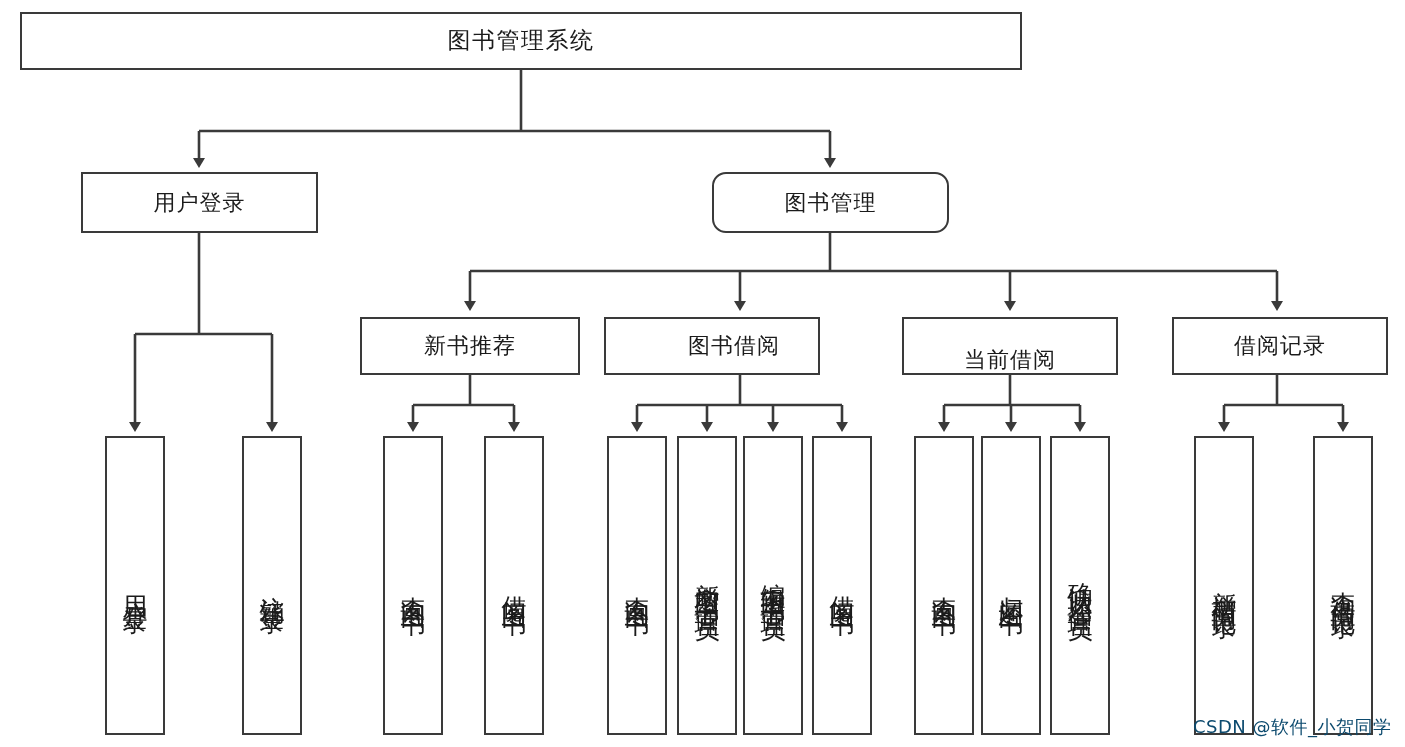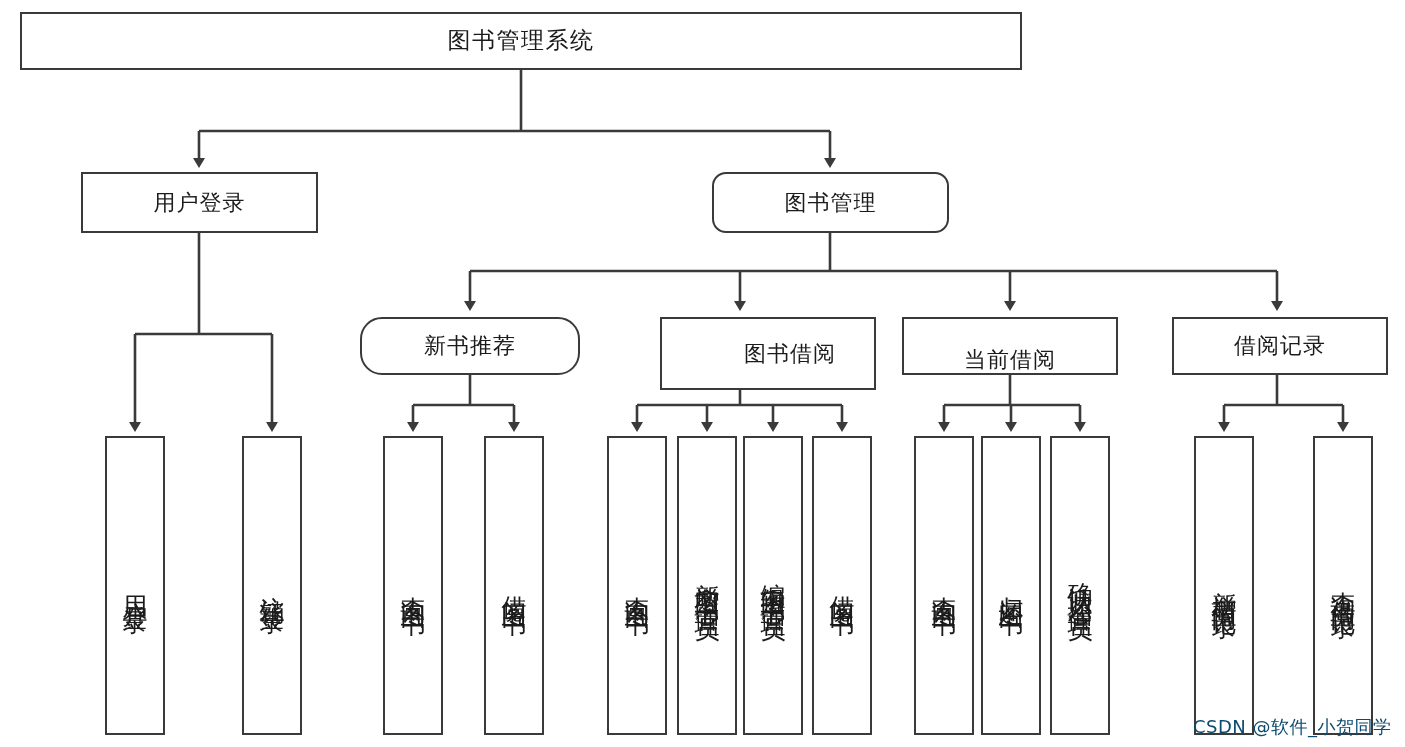--- a/index.html
+++ b/index.html
@@ -126,25 +126,25 @@
   </div>
 
   <div class="node horiz" style="left:81px;top:172px;width:237px;height:61px;">
     <span class="label">用户登录</span>
   </div>
 
   <div class="node horiz" style="left:712px;top:172px;width:237px;height:61px;border-radius:14px;">
     <span class="label">图书管理</span>
   </div>
 
-  <div class="node horiz" style="left:360px;top:317px;width:220px;height:58px;border-radius:22px;">
+  <div class="node horiz" style="left:360px;top:317px;width:220px;height:58px;">
     <span class="label">新书推荐</span>
   </div>
 
-  <div class="node horiz" style="left:660px;top:317px;width:216px;height:73px;padding-left:44px;">
+  <div class="node horiz" style="left:604px;top:317px;width:216px;height:58px;padding-left:44px;">
     <span class="label">图书借阅</span>
   </div>
 
   <div class="node horiz" style="left:902px;top:317px;width:216px;height:58px;align-items:flex-end;">
     <span class="label">当前借阅</span>
   </div>
 
   <div class="node horiz" style="left:1172px;top:317px;width:216px;height:58px;">
     <span class="label">借阅记录</span>
   </div>

